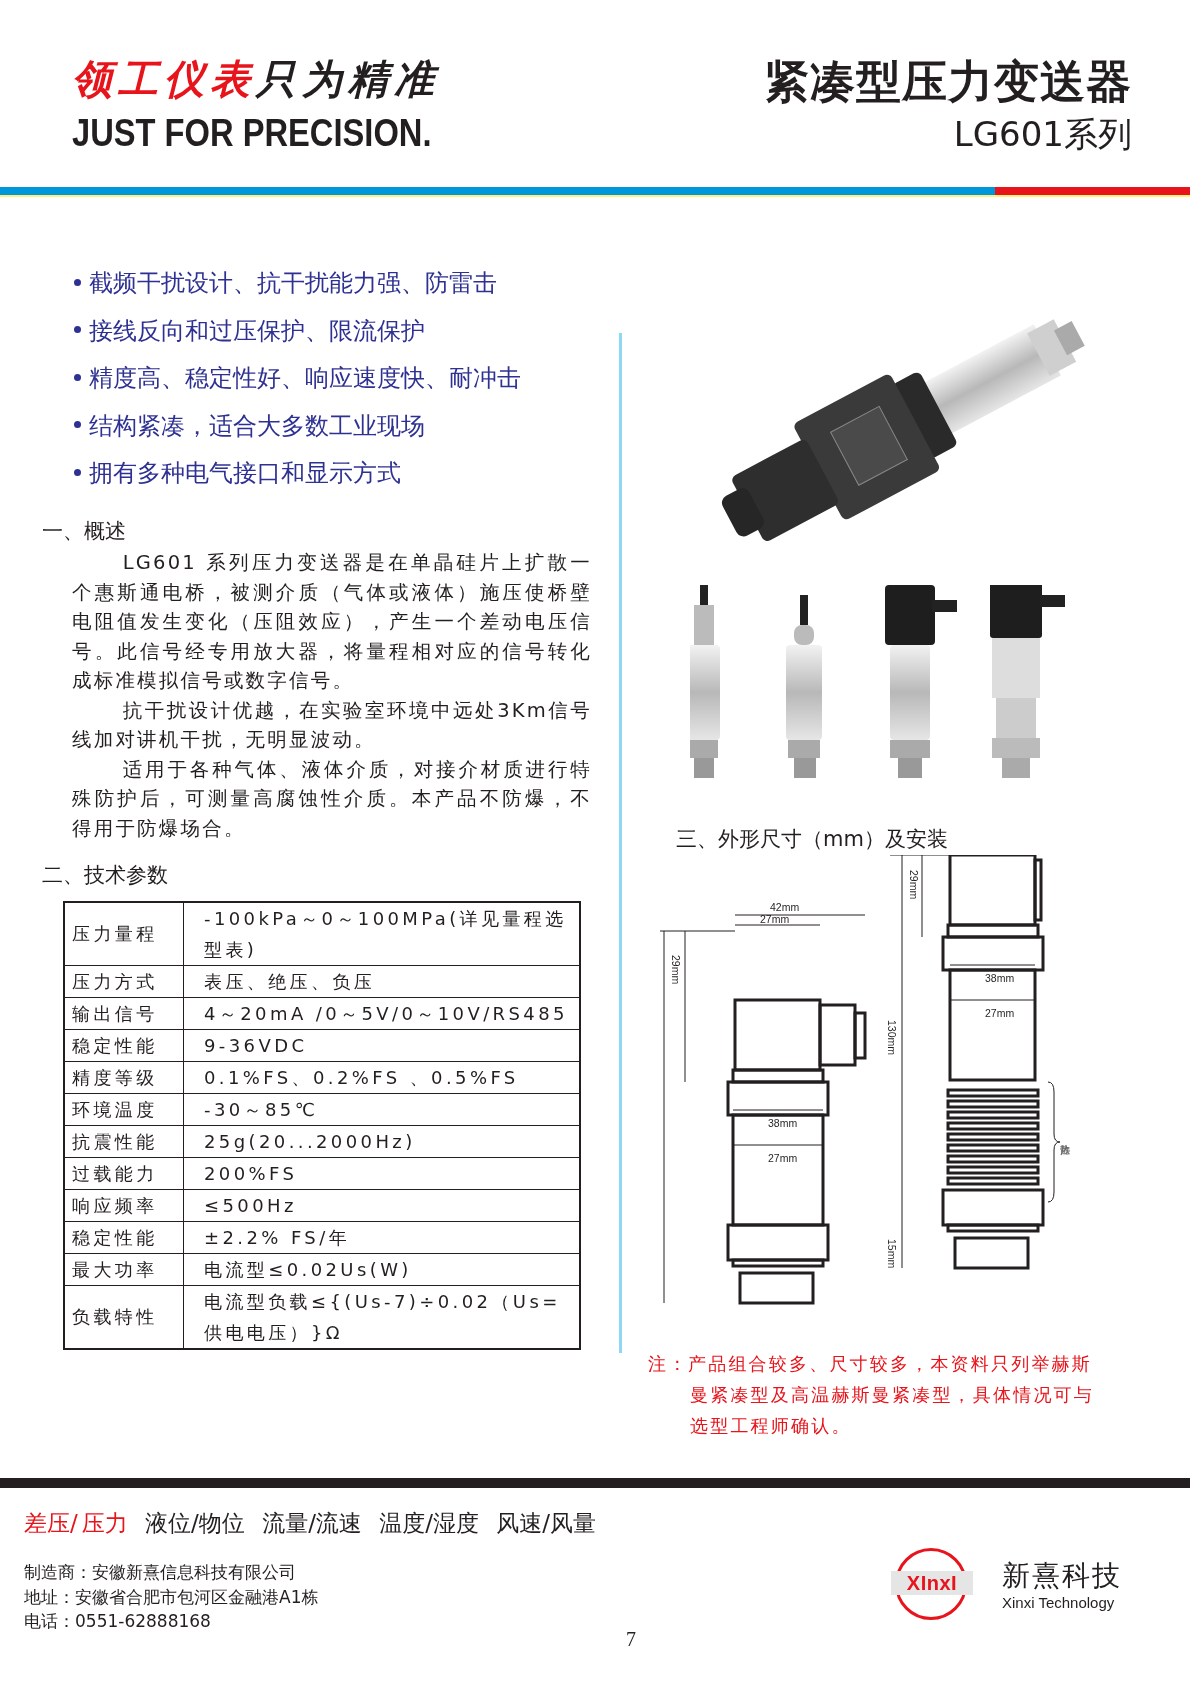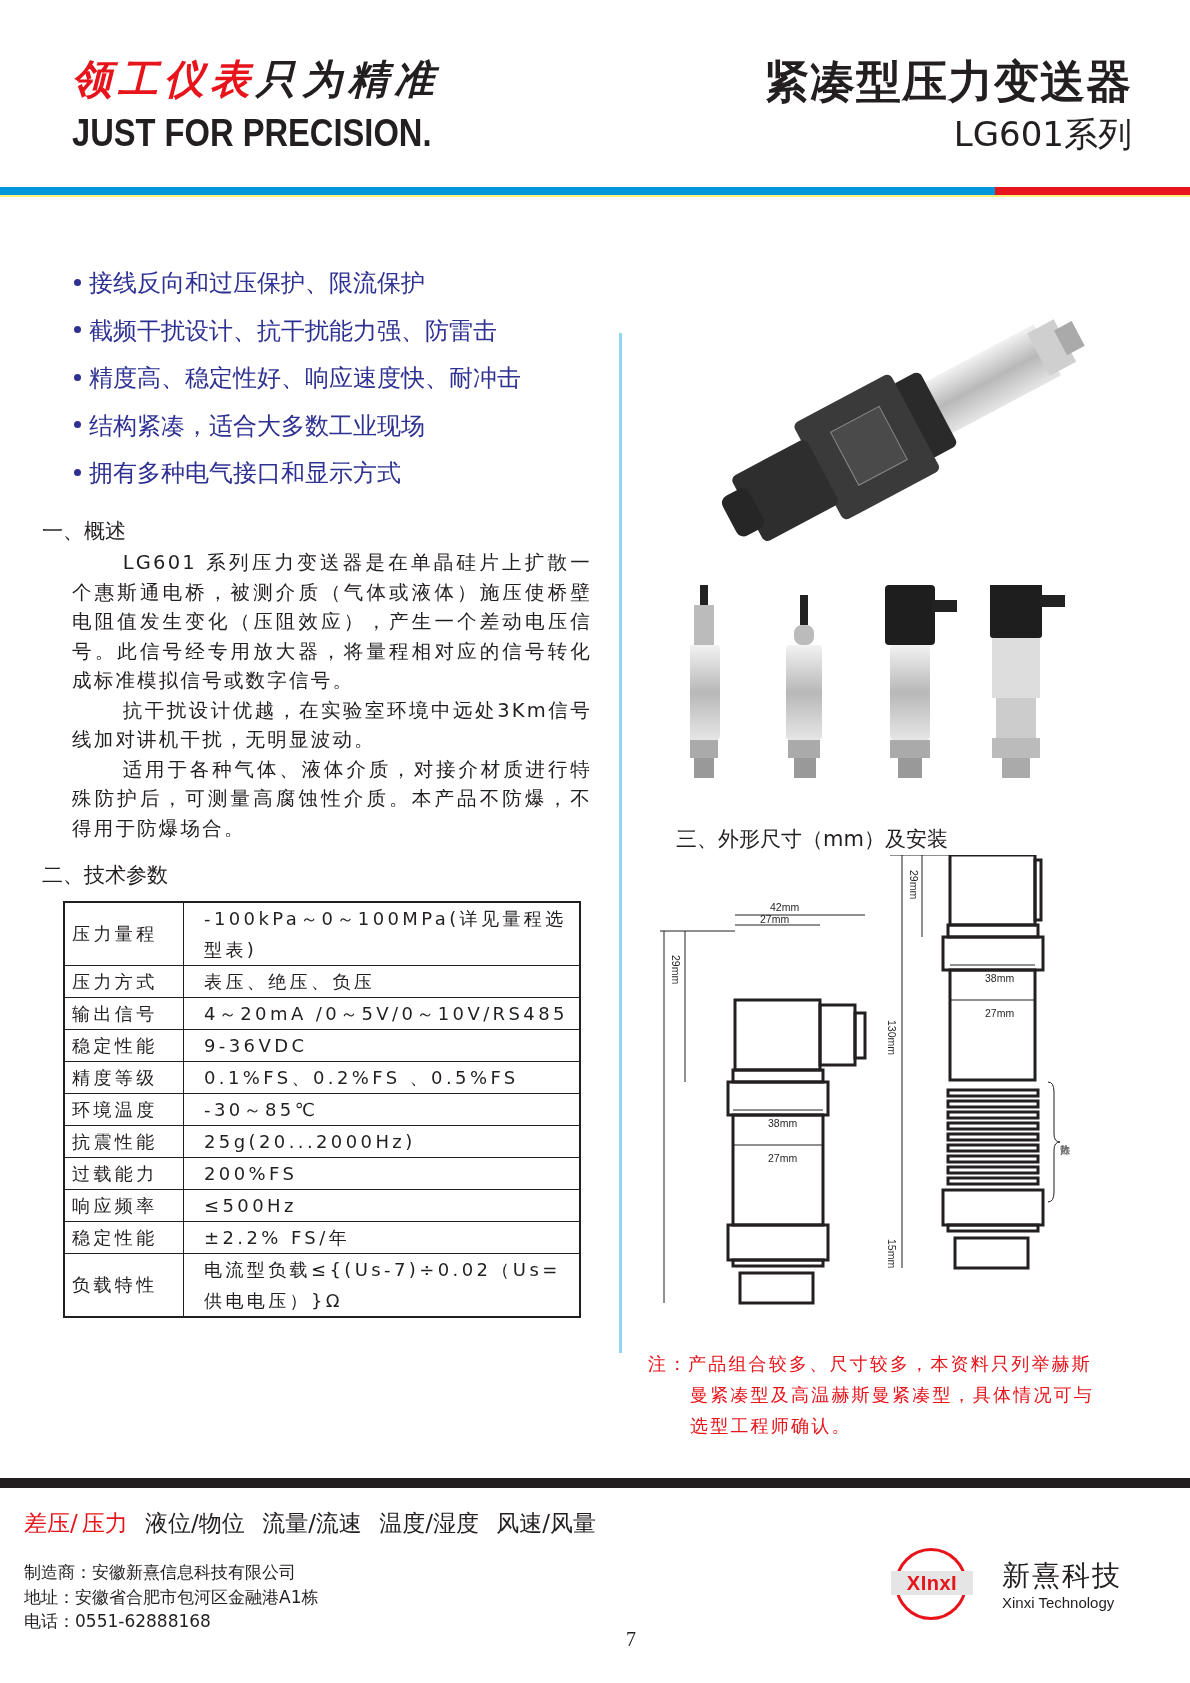--- a/index.html
+++ b/index.html
@@ -79,22 +79,22 @@
   <span class="red">领工仪表</span><span class="blk">只为精准</span>
 </div>
 <div class="abs slogan-en">JUST FOR PRECISION.</div>
 <div class="abs title-main">紧凑型压力变送器</div>
 <div class="abs title-sub">LG601系列</div>
 <div class="abs bar-blue"></div>
 <div class="abs bar-red"></div>
 <div class="abs bar-yellow"></div>
 
 <ul class="abs features">
+  <li><span class="dot"></span><span>截频干扰设计、抗干扰能力强、防雷击</span></li>
   <li><span class="dot"></span><span>接线反向和过压保护、限流保护</span></li>
-  <li><span class="dot"></span><span>截频干扰设计、抗干扰能力强、防雷击</span></li>
   <li><span class="dot"></span><span>精度高、稳定性好、响应速度快、耐冲击</span></li>
   <li><span class="dot"></span><span>结构紧凑，适合大多数工业现场</span></li>
   <li><span class="dot"></span><span>拥有多种电气接口和显示方式</span></li>
 </ul>
 
 <div class="abs vline"></div>
 
 <div class="abs h-sec" style="left:42px; top:517px;">一、概述</div>
 <div class="abs para" style="top:548px;">
   <p class="indent">LG601 系列压力变送器是在单晶硅片上扩散一个惠斯通电桥，被测介质（气体或液体）施压使桥壁电阻值发生变化（压阻效应），产生一个差动电压信号。此信号经专用放大器，将量程相对应的信号转化成标准模拟信号或数字信号。</p>
@@ -137,20 +137,24 @@
         <td class="k">过载能力</td>
         <td class="v">200%FS</td>
       </tr>
       <tr>
         <td class="k">响应频率</td>
         <td class="v">≤500Hz</td>
       </tr>
       <tr>
         <td class="k">稳定性能</td>
         <td class="v">±2.2% FS/年</td>
+      </tr>
+      <tr>
+        <td class="k">最大功率</td>
+        <td class="v">电流型≤0.02Us(W)</td>
       </tr>
       <tr class="two">
         <td class="k">负载特性</td>
         <td class="v">电流型负载≤{(Us-7)÷0.02（Us=供电电压）}Ω</td>
       </tr>
     </tbody>
 </table>
 
 <svg class="abs photo-main" viewBox="0 0 420 260">
   <defs>

